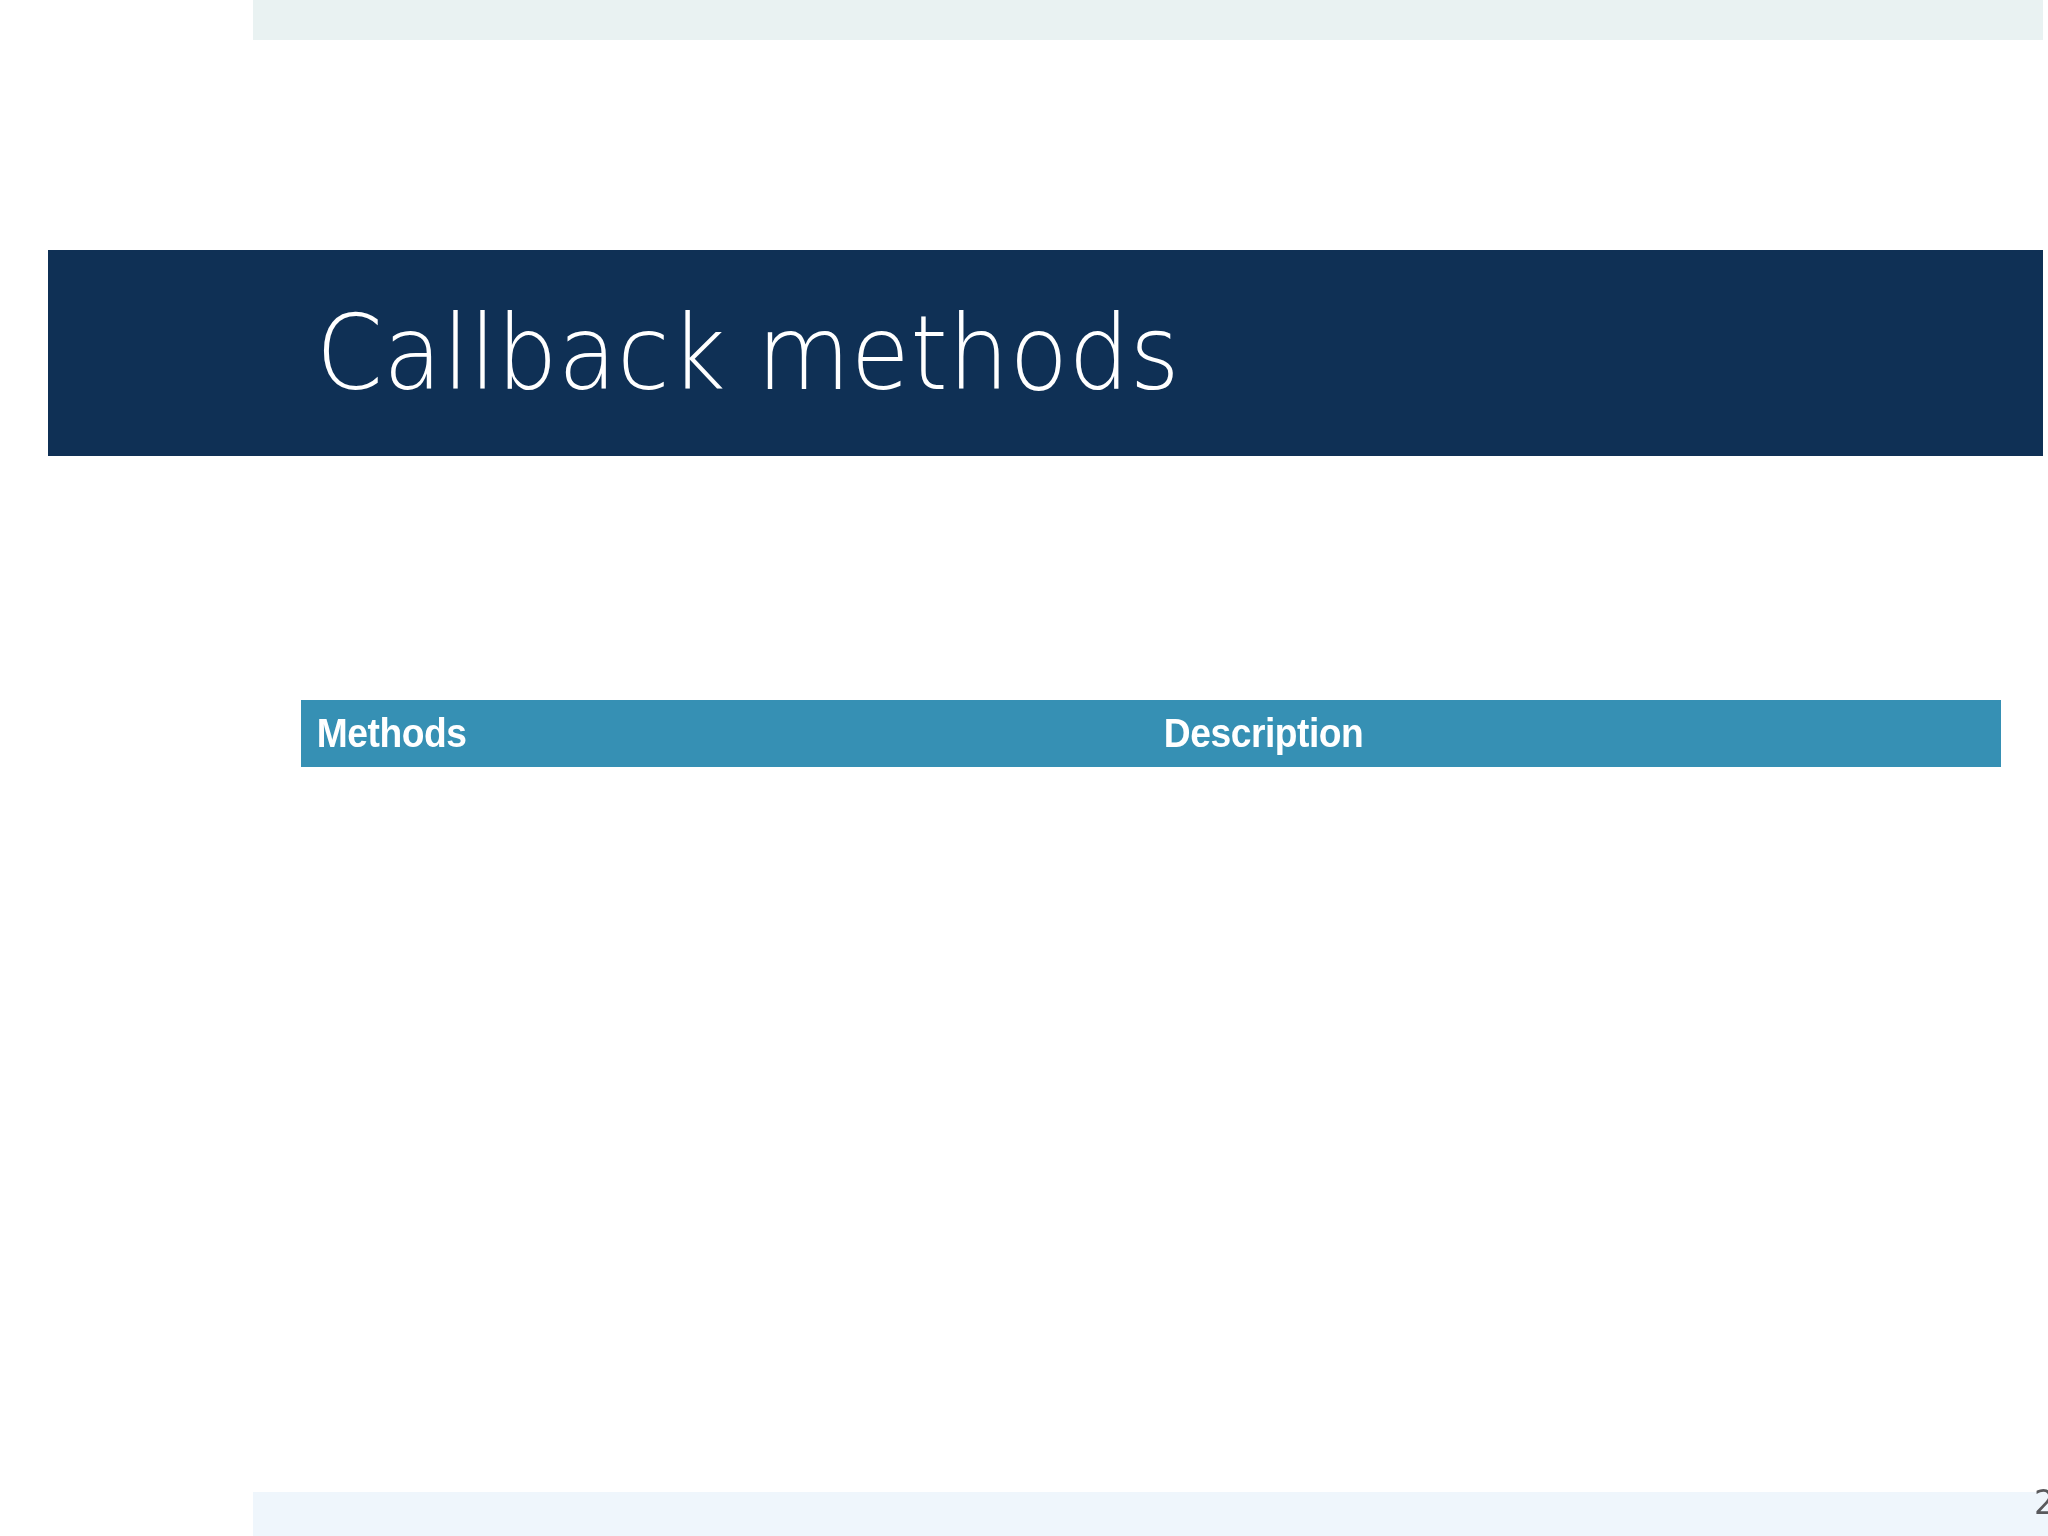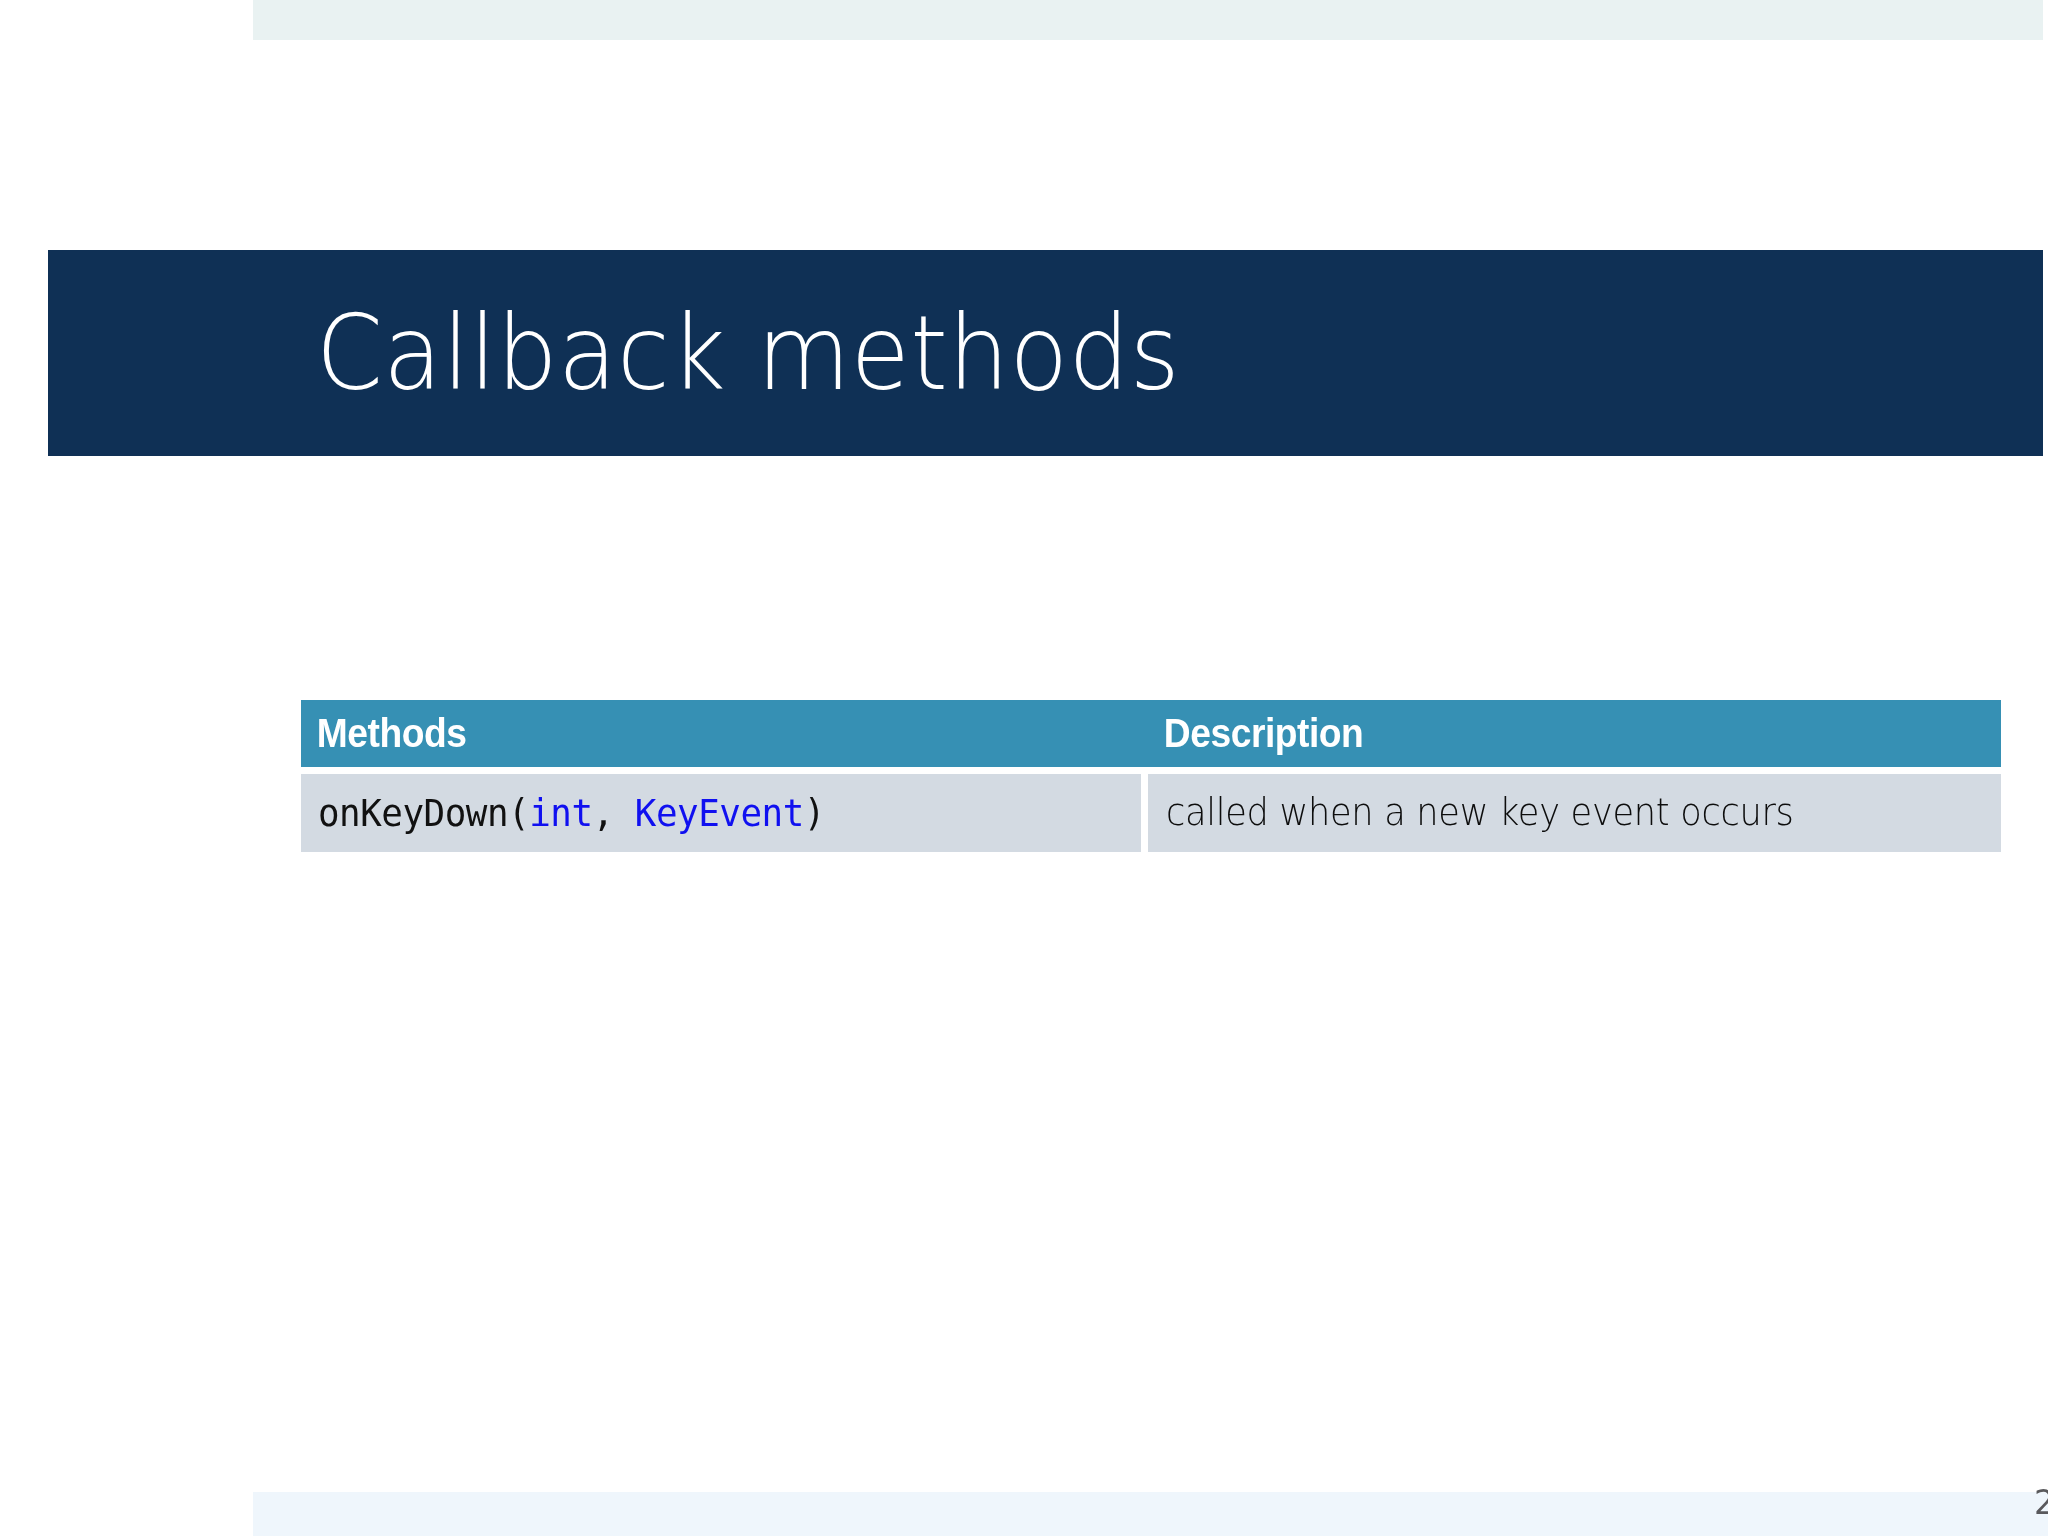--- a/index.html
+++ b/index.html
@@ -164,26 +164,20 @@
       <col class="c-method">
       <col class="c-desc">
     </colgroup>
     <thead>
       <tr>
         <th class="method"><span class="th-inner">Methods</span></th>
         <th><span class="th-inner">Description</span></th>
       </tr>
     </thead>
     <tbody>
-      <tr class="row-odd r1">
-        <td class="method">
-          <span class="code"><span>onKeyDown(</span><span class="param">int</span><span>, </span><span class="param">KeyEvent</span><span>)</span></span>
-        </td>
-        <td class="desc"><span class="desc-inner">called when a new key event occurs</span></td>
-      </tr>
     </tbody>
   </table>
 
   <div class="strip-bottom"></div>
 
   <div class="page-num">20</div>
 
 </div>
 
 </body></html>

